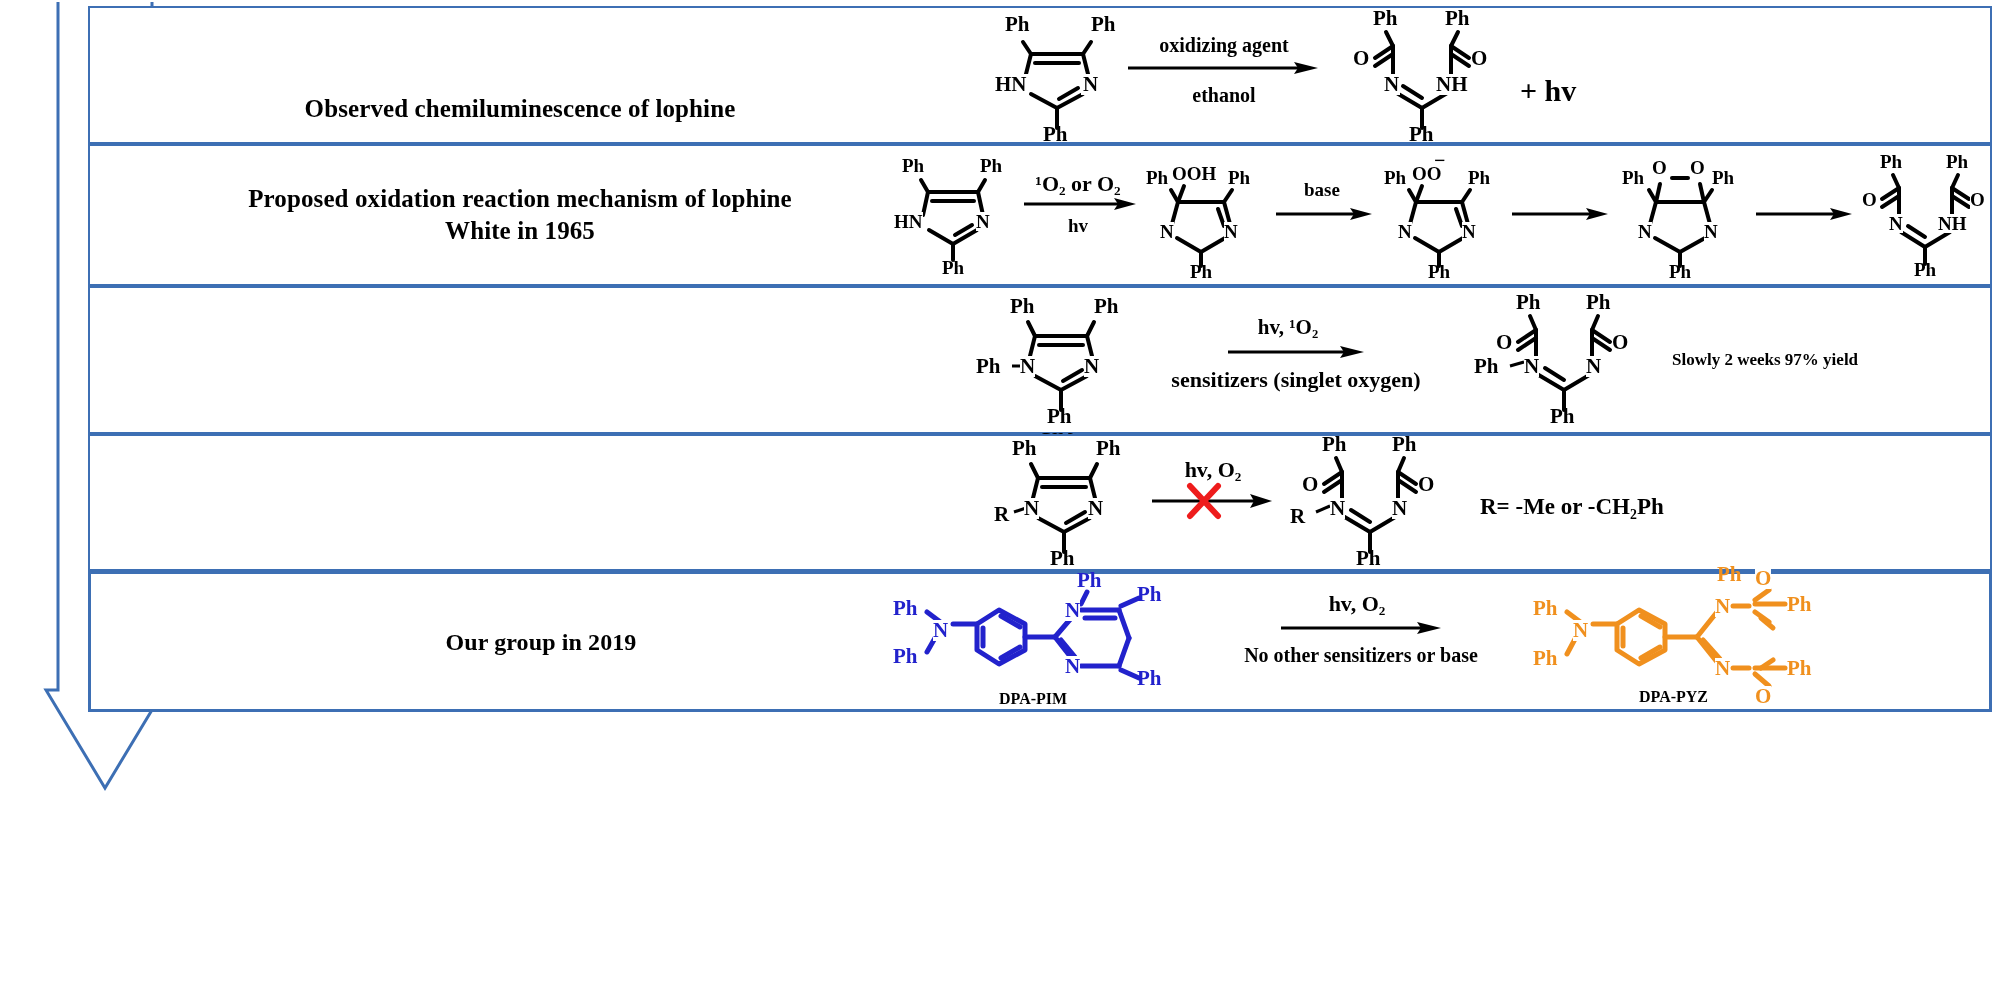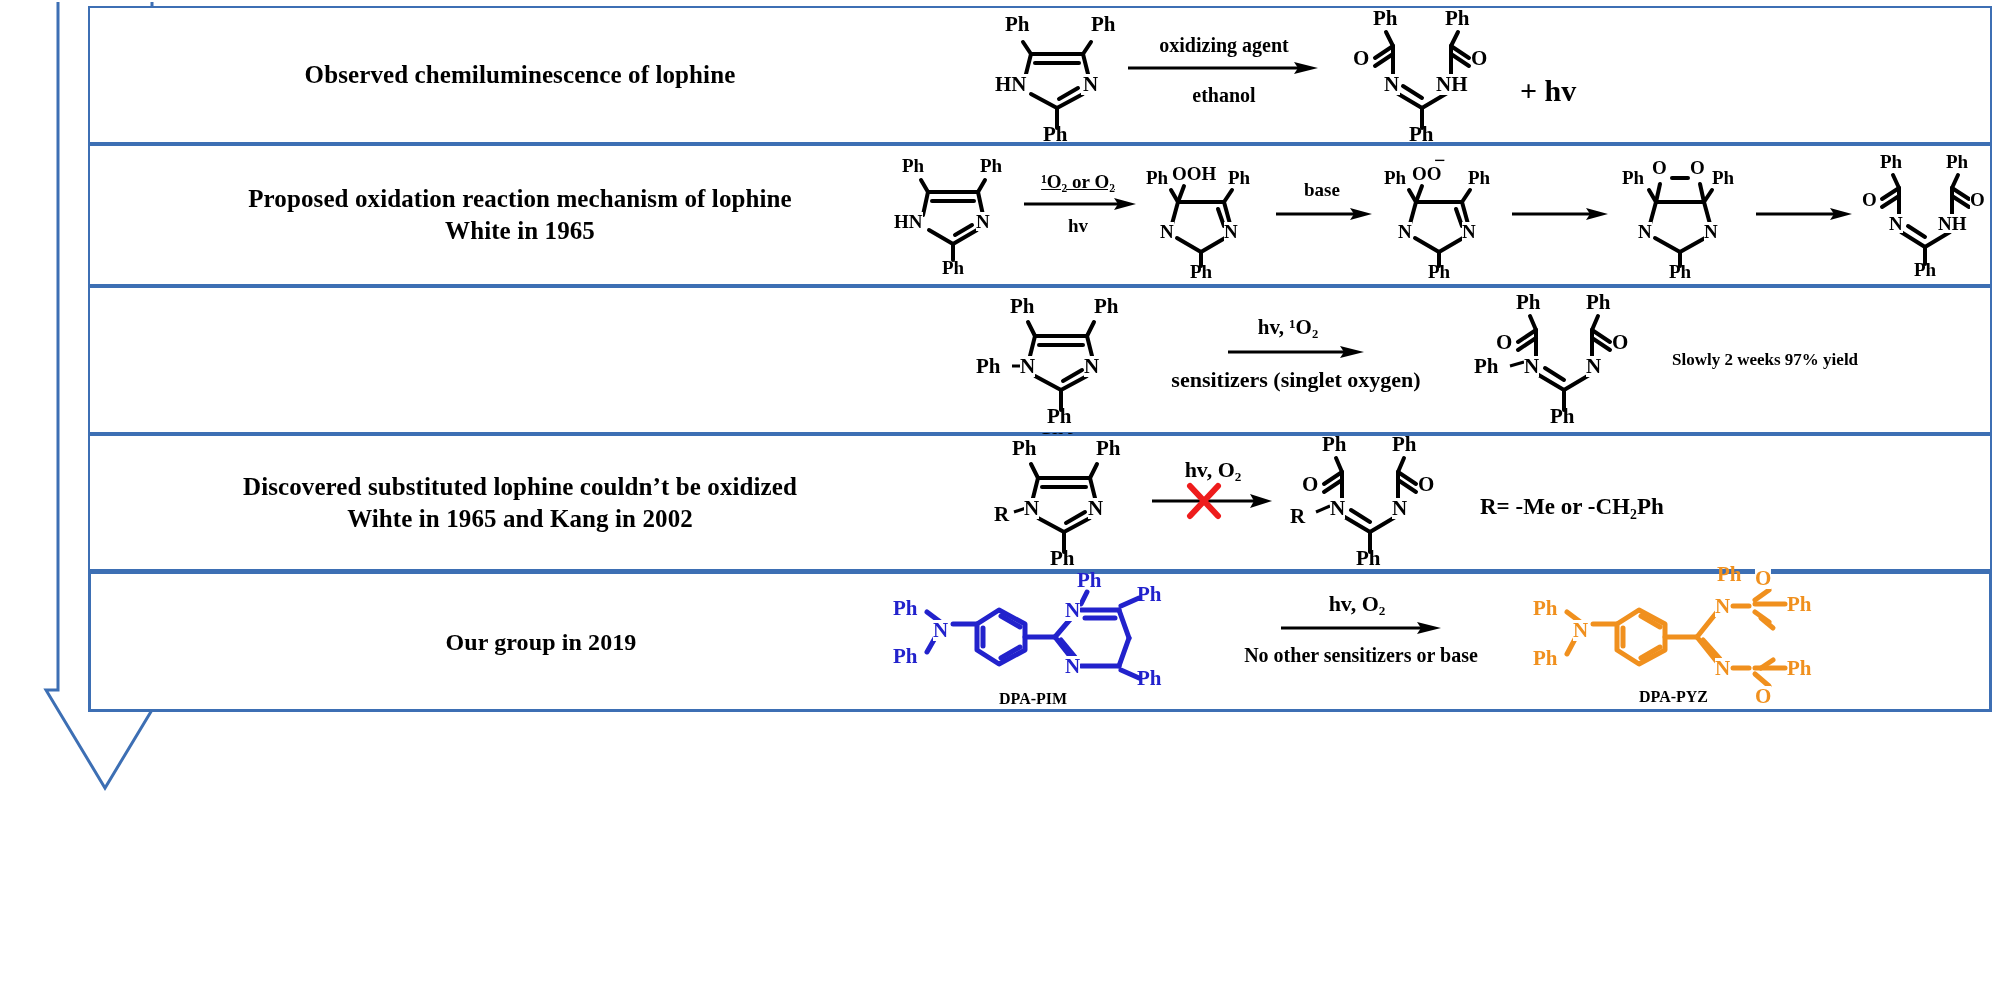--- a/index.html
+++ b/index.html
@@ -31,21 +31,21 @@
   .caption{
     position:absolute;
     left:40px;width:760px;
     top:50%;transform:translateY(-50%);
     text-align:center;
     font-weight:bold;
     font-size:25px;
     line-height:1.28;
     letter-spacing:0.1px;
   }
-  .row.r1 .caption{width:800px;left:30px;}
+  .row.r1 .caption{width:800px;left:30px;margin-top:34px;}
   .row.r2 .caption{width:820px;left:20px;}
   .row.r3 .caption{width:820px;left:20px;}
   .row.r4 .caption{width:820px;left:20px;}
   .row.r5 .caption{width:880px;left:10px;font-size:24px;}
 
   .scheme{position:absolute;left:800px;top:0;right:0;bottom:0;}
 
   
   .mol{position:absolute;}
   .lbl{
@@ -179,21 +179,21 @@
             <line x1="55" y1="84" x2="55" y2="100"></line>
           </g>
         </svg>
         <span class="lbl sm" style="left:4px;top:-4px;">Ph</span>
         <span class="lbl sm" style="left:82px;top:-4px;">Ph</span>
         <span class="lbl sm" style="left:-4px;top:52px;background:#fff;">HN</span>
         <span class="lbl sm" style="left:78px;top:52px;background:#fff;">N</span>
         <span class="lbl sm" style="left:44px;top:98px;">Ph</span>
       </div>
 
-      <div class="cond" style="left:128px;top:26px;width:120px;font-size:19px;text-decoration:underline;">¹O₂ or O₂</div>
+      <div class="cond" style="left:128px;top:26px;width:120px;font-size:22px;">¹O₂ or O₂</div>
       <div class="mol" style="left:134px;top:52px;">
         <svg width="112" height="14" viewBox="0 0 112 14">
           <line x1="0" y1="6" x2="96" y2="6" stroke="#000" stroke-width="3"></line>
           <polygon points="112,6 90,0 94,6 90,12" fill="#000"></polygon>
         </svg>
       </div>
       <div class="cond" style="left:128px;top:70px;width:120px;font-size:19px;">hv</div>
 
       <div class="mol" style="left:254px;top:16px;">
         <svg width="118" height="108" viewBox="0 0 118 108">
@@ -382,24 +382,20 @@
         <span class="lbl md" style="left:34px;top:56px;background:#fff;">N</span>
         <span class="lbl md" style="left:96px;top:56px;background:#fff;">N</span>
         <span class="lbl md" style="left:60px;top:106px;">Ph</span>
       </div>
 
       <div class="note" style="left:782px;top:62px;font-size:17px;">Slowly 2 weeks 97% yield</div>
     </div>
   </div>
 
   <div class="row r4">
-    <div class="caption">
-      <div>Discovered substituted lophine couldn’t be oxidized</div>
-      <div>Wihte in 1965 and Kang in 2002</div>
-    </div>
 
     <div class="scheme">
 
       <div class="mol" style="left:110px;top:6px;">
         <svg width="130" height="122" viewBox="0 0 130 122">
           <g stroke="#000" stroke-width="4" fill="none" stroke-linecap="round">
             <line x1="38" y1="36" x2="31" y2="22"></line>
             <line x1="90" y1="36" x2="97" y2="22"></line>
             <line x1="38" y1="36" x2="90" y2="36"></line>
             <line x1="42" y1="45" x2="86" y2="45"></line>

